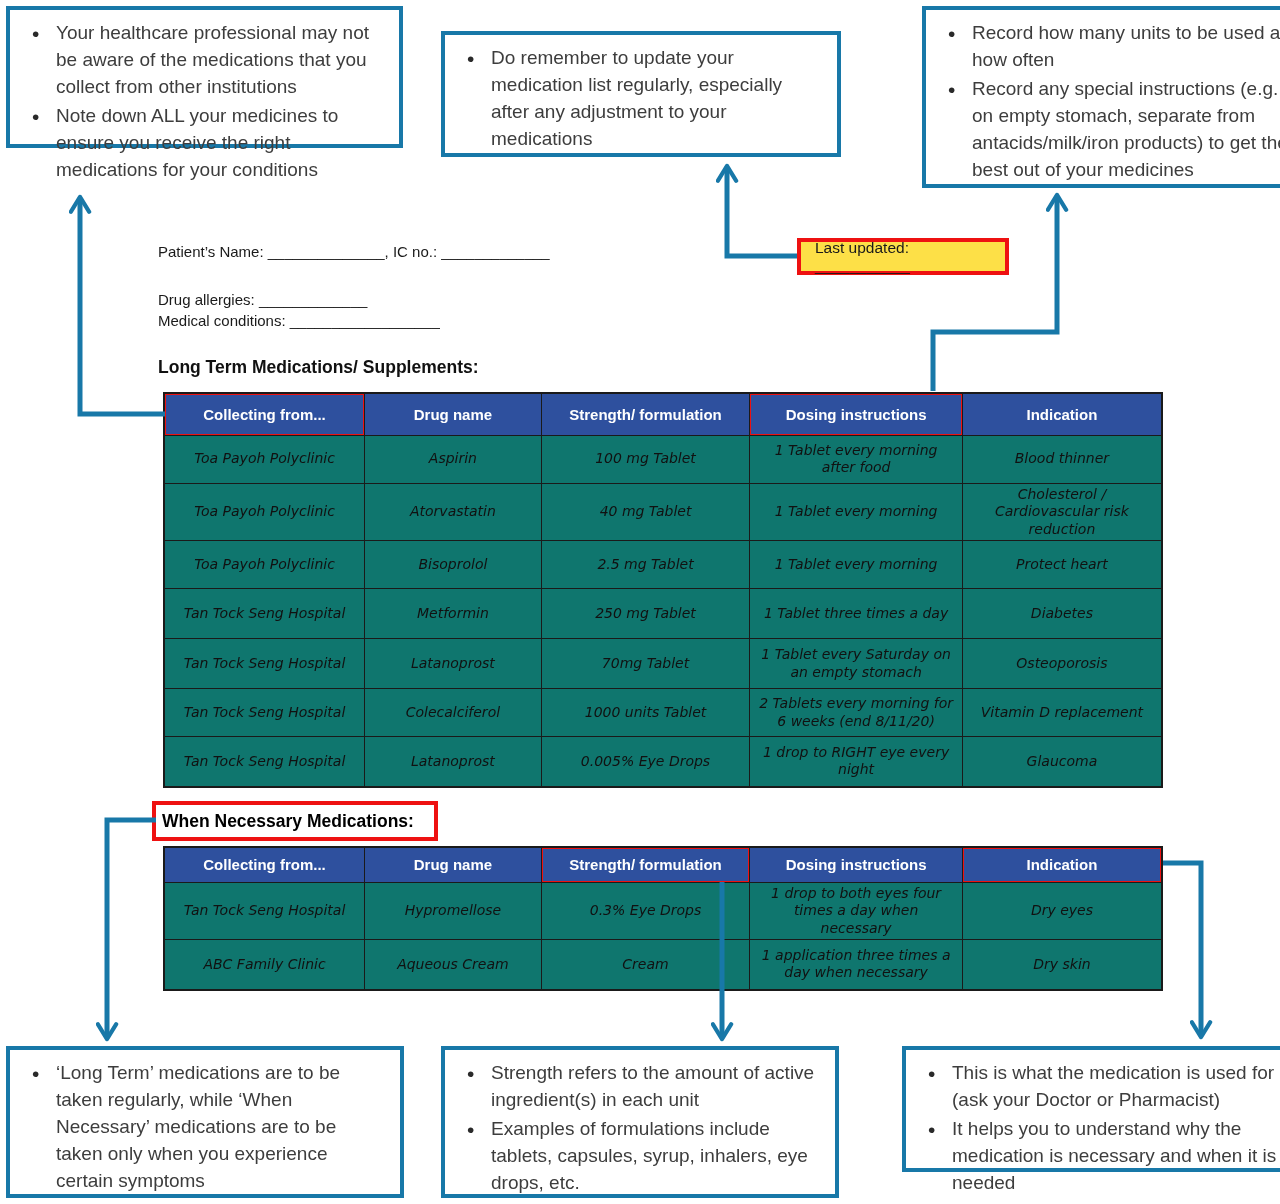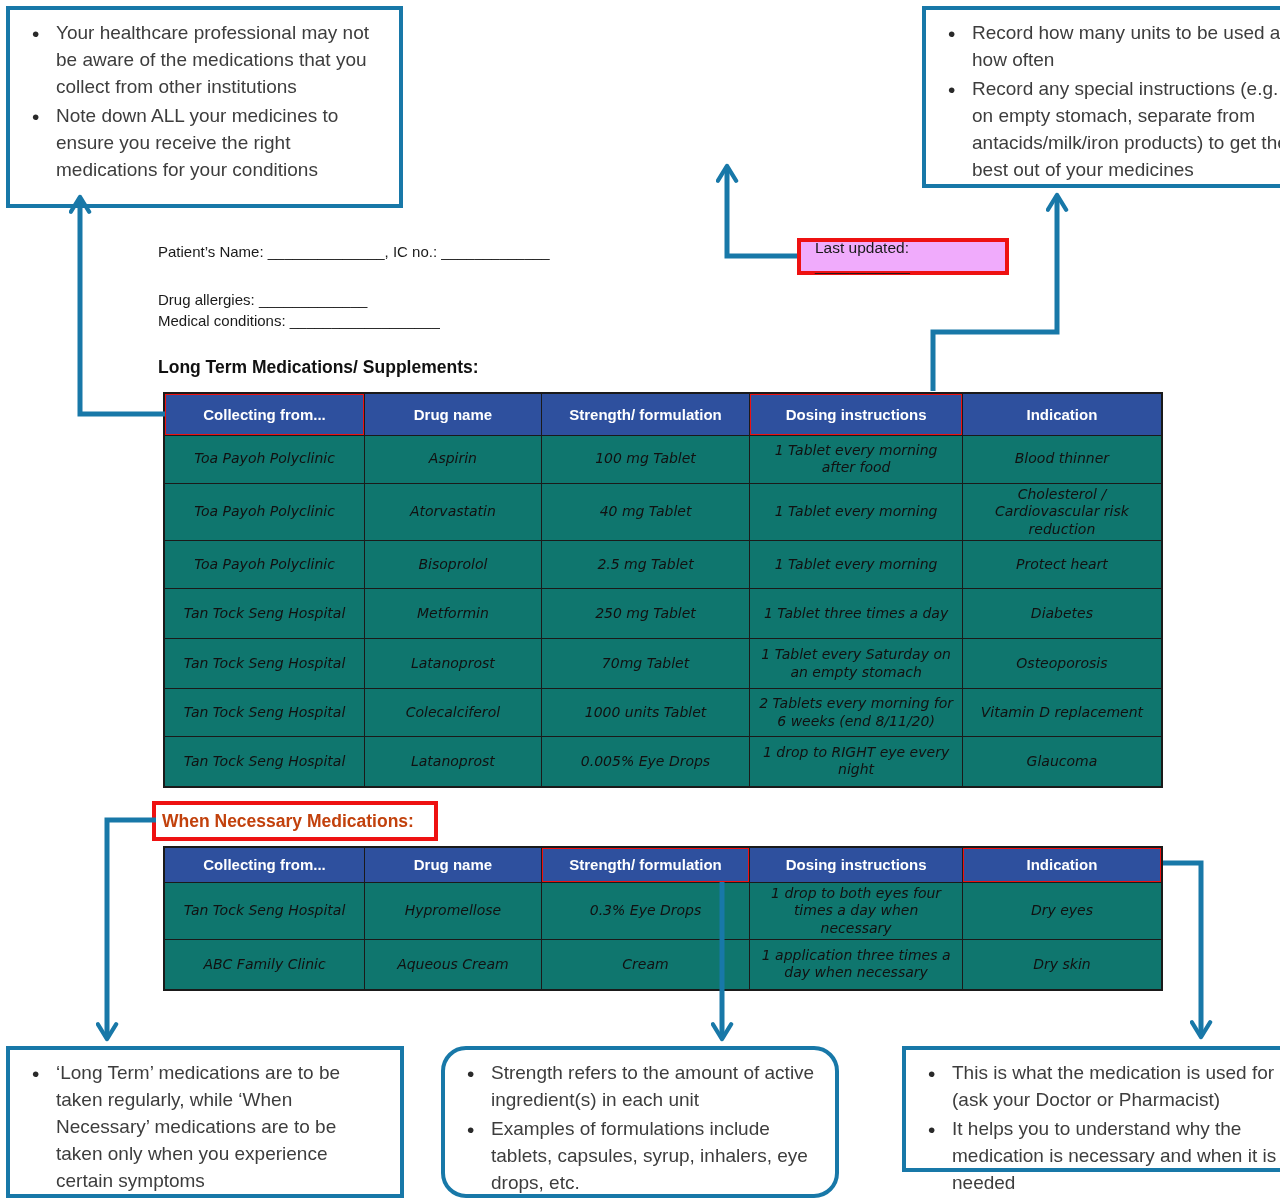--- a/index.html
+++ b/index.html
@@ -18,25 +18,25 @@
     color:#3d3d3d;margin-bottom:2px;
   }
   .callout li::before{
     content:"\2022";position:absolute;left:8px;top:-1px;font-size:21px;color:#2a2a2a;
   }
   
   .docline{position:absolute;font-size:15px;color:#1a1a1a;z-index:2;white-space:pre;}
   .doctitle{position:absolute;font-size:17.5px;font-weight:bold;color:#111;z-index:2;white-space:pre;}
   
   .redbox{
-    position:absolute;border:4px solid #EE1111;background:#f0abfc;box-sizing:border-box;
+    position:absolute;border:4px solid #EE1111;background:#fde047;box-sizing:border-box;
     display:flex;align-items:center;z-index:3;
   }
   .redbox.lastupd{font-size:15.5px;color:#1a1a1a;padding-left:14px;}
-  .redbox.whennec{font-size:17.5px;font-weight:bold;color:#c2410c;padding-left:6px;background:transparent;}
+  .redbox.whennec{font-size:17.5px;font-weight:bold;color:#000000;padding-left:6px;background:transparent;}
   
   table.med-table{
     position:absolute;border-collapse:collapse;table-layout:fixed;z-index:2;
     background:#0f766e;
   }
   table.med-table th, table.med-table td{
     border:1.5px solid #1a1a1a;box-sizing:border-box;text-align:center;vertical-align:middle;
     padding:2px 6px;overflow:hidden;
   }
   table.med-table{border:2px solid #1a1a1a;}
@@ -52,27 +52,32 @@
     border:4px solid #EE1111;pointer-events:none;z-index:4;
   }
   
   svg.connectors{position:absolute;left:0;top:0;z-index:5;pointer-events:none;}
 </style>
 </head>
 <body>
 
 <div class="canvas">
 
-  <div class="callout" style="left:6px;top:6px;width:397px;height:202px;">
+  <div class="callout" style="left:6px;top:6px;width:397px;height:142px;">
     <ul>
       <li>Your healthcare professional may not be aware of the medications that you collect from other institutions</li>
       <li>Note down ALL your medicines to ensure you receive the right medications for your conditions</li>
     </ul>
   </div>
 
+  <div class="callout" style="left:441px;top:31px;width:400px;height:126px;">
+    <ul>
+      <li>Do remember to update your medication list regularly, especially after any adjustment to your medications</li>
+    </ul>
+  </div>
 
   <div class="callout" style="left:922px;top:6px;width:400px;height:182px;">
     <ul>
       <li>Record how many units to be used and how often</li>
       <li>Record any special instructions (e.g. on empty stomach, separate from antacids/milk/iron products) to get the best out of your medicines</li>
     </ul>
   </div>
 
   <div class="docline" style="left:158px;top:243px;">Patient’s Name: ______________, IC no.: _____________</div>
   <div class="docline" style="left:158px;top:291px;">Drug allergies: _____________</div>
@@ -192,21 +197,21 @@
       </tr>
     </tbody>
   </table>
 
   <div class="callout" style="left:6px;top:1046px;width:398px;height:152px;">
     <ul>
       <li>‘Long Term’ medications are to be taken regularly, while ‘When Necessary’ medications are to be taken only when you experience certain symptoms</li>
     </ul>
   </div>
 
-  <div class="callout" style="left:441px;top:1046px;width:398px;height:152px;border-radius:25px;">
+  <div class="callout" style="left:441px;top:1046px;width:398px;height:152px;">
     <ul>
       <li>Strength refers to the amount of active ingredient(s) in each unit</li>
       <li>Examples of formulations include tablets, capsules, syrup, inhalers, eye drops, etc.</li>
     </ul>
   </div>
 
   <div class="callout" style="left:902px;top:1046px;width:400px;height:126px;">
     <ul>
       <li>This is what the medication is used for (ask your Doctor or Pharmacist)</li>
       <li>It helps you to understand why the medication is necessary and when it is needed</li>

